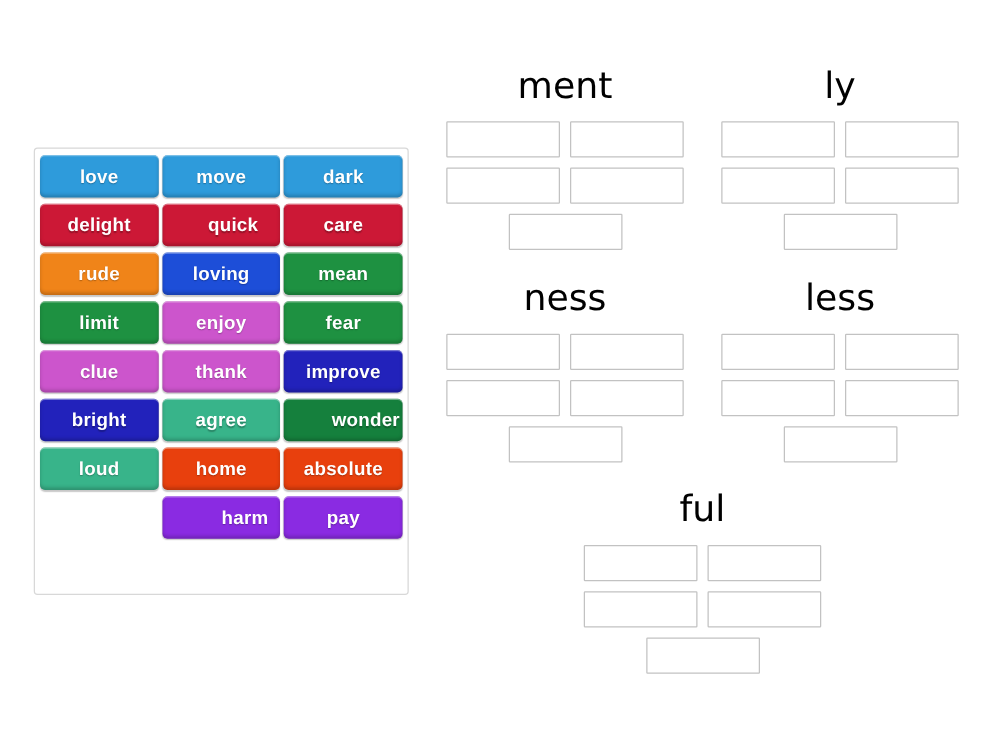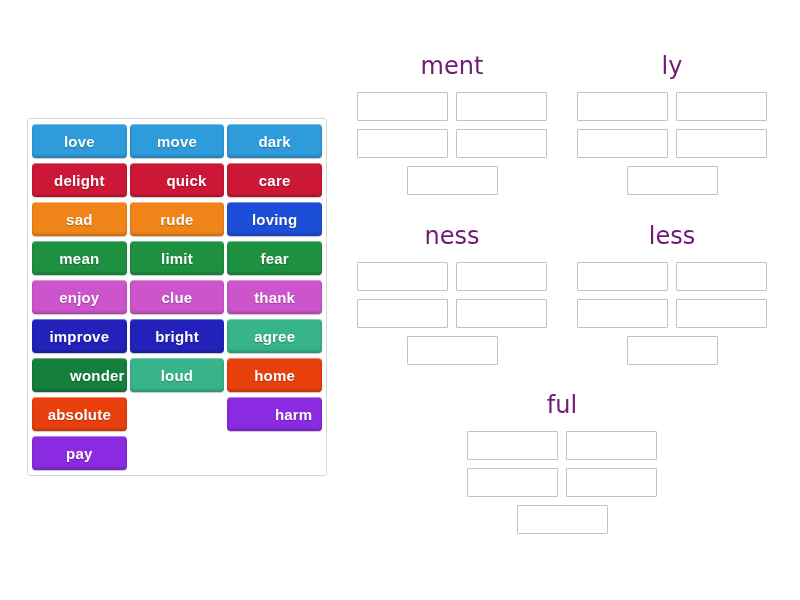--- a/index.html
+++ b/index.html
@@ -57,23 +57,23 @@
     box-shadow: none;
     cursor: default;
   }
 
   
   .group {
     position: absolute;
   }
   .group-title {
     text-align: center;
-    font-size: 24px;
+    font-size: 29px;
     font-weight: normal;
-    color: #701a75;
+    color: #000000;
     line-height: 1;
     margin-bottom: 14px;
     font-family: "DejaVu Sans", sans-serif;
   }
   .slot-rows {
     display: flex;
     flex-direction: column;
     align-items: center;
     gap: 8px;
   }
@@ -101,27 +101,26 @@
 <body>
 
 <div id="tile-panel">
   <div id="tile-grid">
       <div class="tile" style="background: rgb(46, 155, 219);">love</div>
       <div class="tile" style="background: rgb(46, 155, 219);">move</div>
       <div class="tile" style="background: rgb(46, 155, 219);">dark</div>
       <div class="tile" style="background: rgb(204, 24, 54);">delight</div>
       <div class="tile" style="background: rgb(204, 24, 54); padding-left: 19px;">quick</div>
       <div class="tile" style="background: rgb(204, 24, 54);">care</div>
-      <div class="tile" style="background: rgb(240, 132, 25);">sad</div>
       <div class="tile" style="background: rgb(240, 132, 25);">rude</div>
       <div class="tile" style="background: #1d4ed8;">loving</div>
       <div class="tile" style="background: rgb(30, 145, 65);">mean</div>
       <div class="tile" style="background: rgb(30, 145, 65);">limit</div>
+      <div class="tile" style="background: rgb(204, 85, 204);">enjoy</div>
       <div class="tile" style="background: rgb(30, 145, 65);">fear</div>
-      <div class="tile" style="background: rgb(204, 85, 204);">enjoy</div>
       <div class="tile" style="background: rgb(204, 85, 204);">clue</div>
       <div class="tile" style="background: rgb(204, 85, 204);">thank</div>
       <div class="tile" style="background: rgb(34, 34, 187);">improve</div>
       <div class="tile" style="background: rgb(34, 34, 187);">bright</div>
       <div class="tile" style="background: rgb(56, 180, 138);">agree</div>
       <div class="tile" style="background: #15803d; padding-left: 36px;">wonder</div>
       <div class="tile" style="background: rgb(56, 180, 138);">loud</div>
       <div class="tile" style="background: rgb(232, 64, 13);">home</div>
       <div class="tile" style="background: rgb(232, 64, 13);">absolute</div>
       <div class="tile empty"></div>

